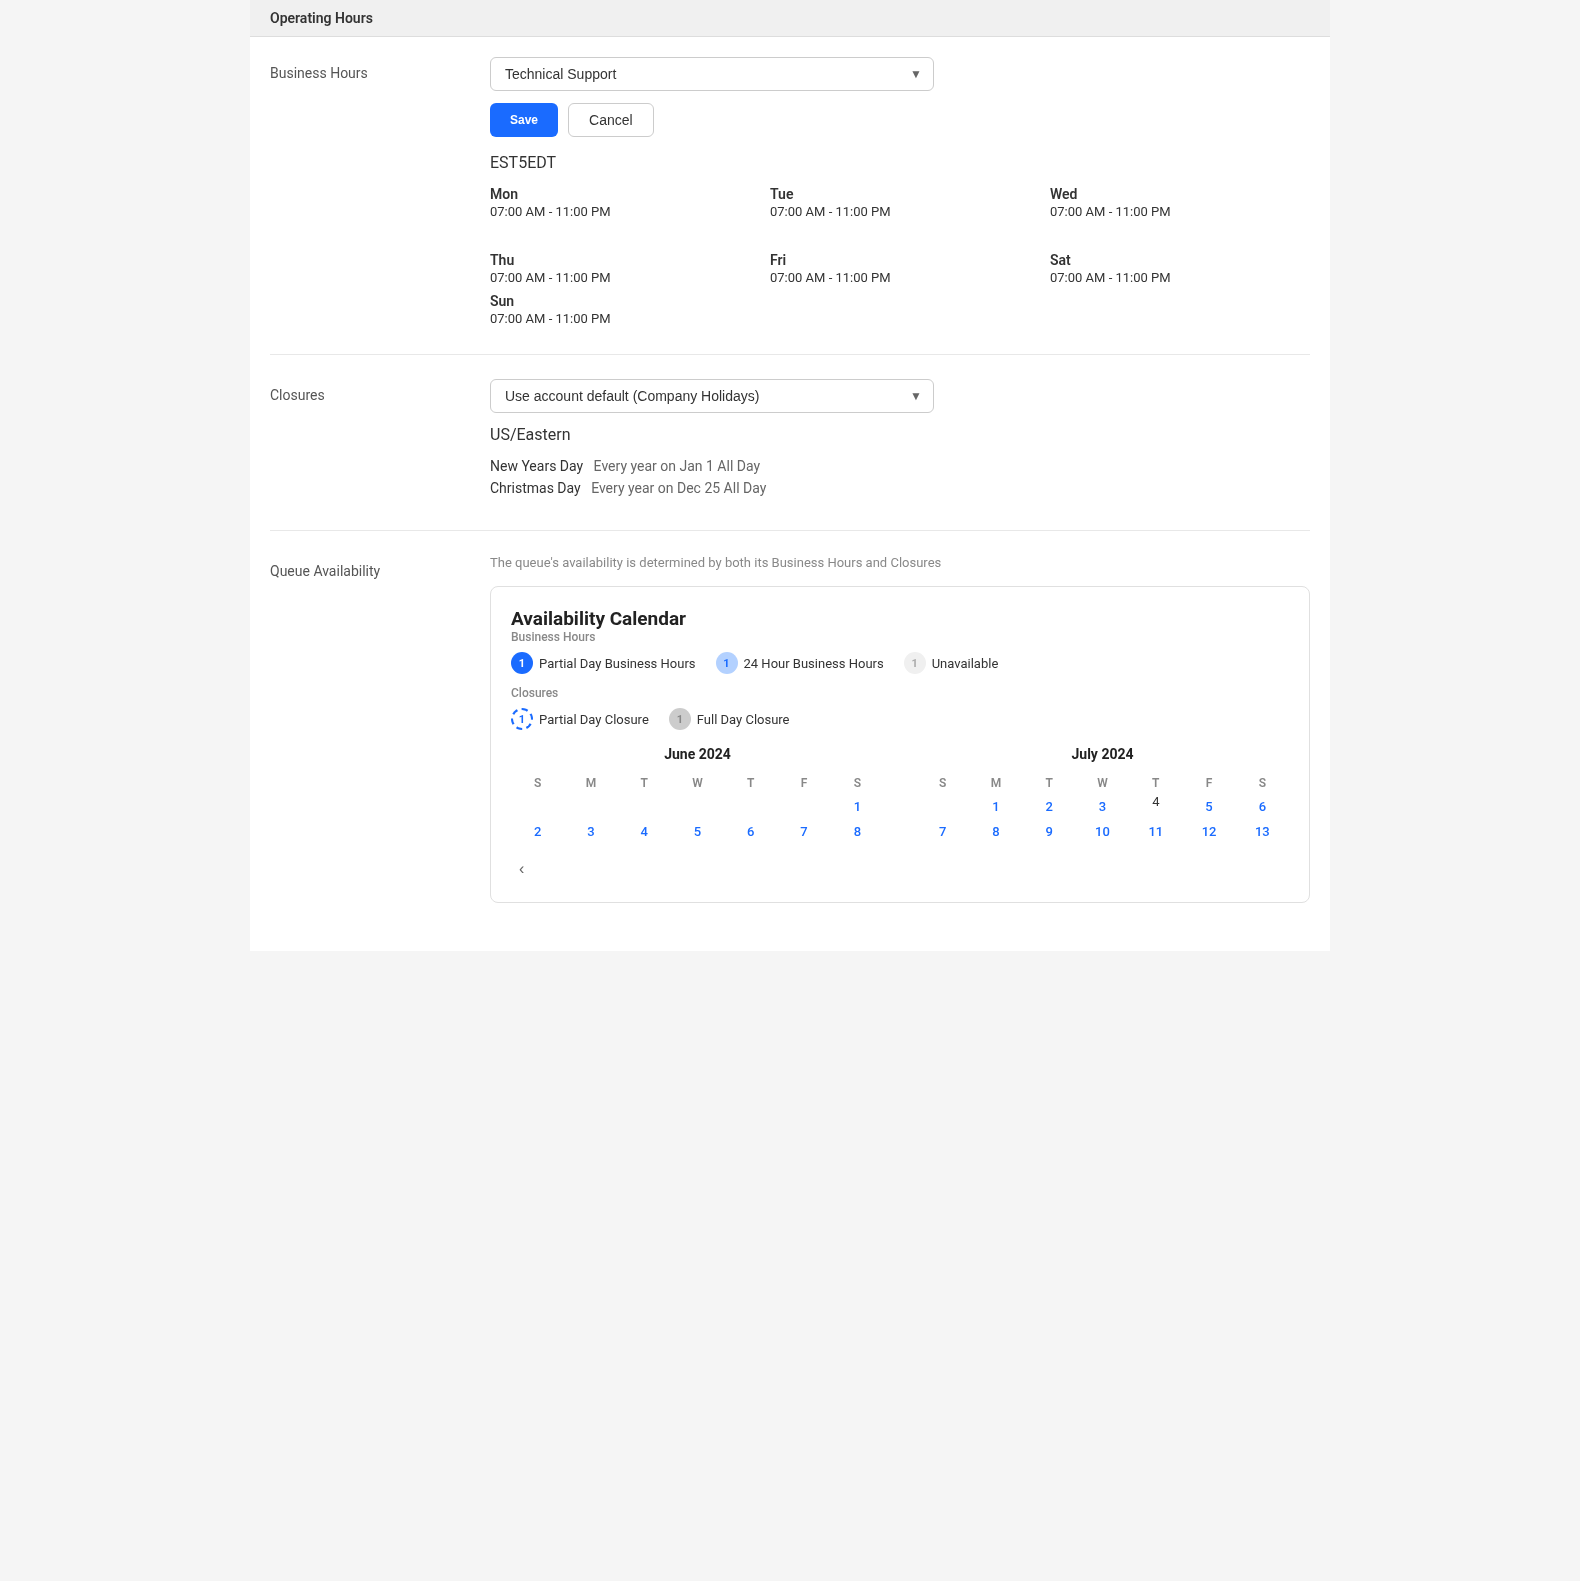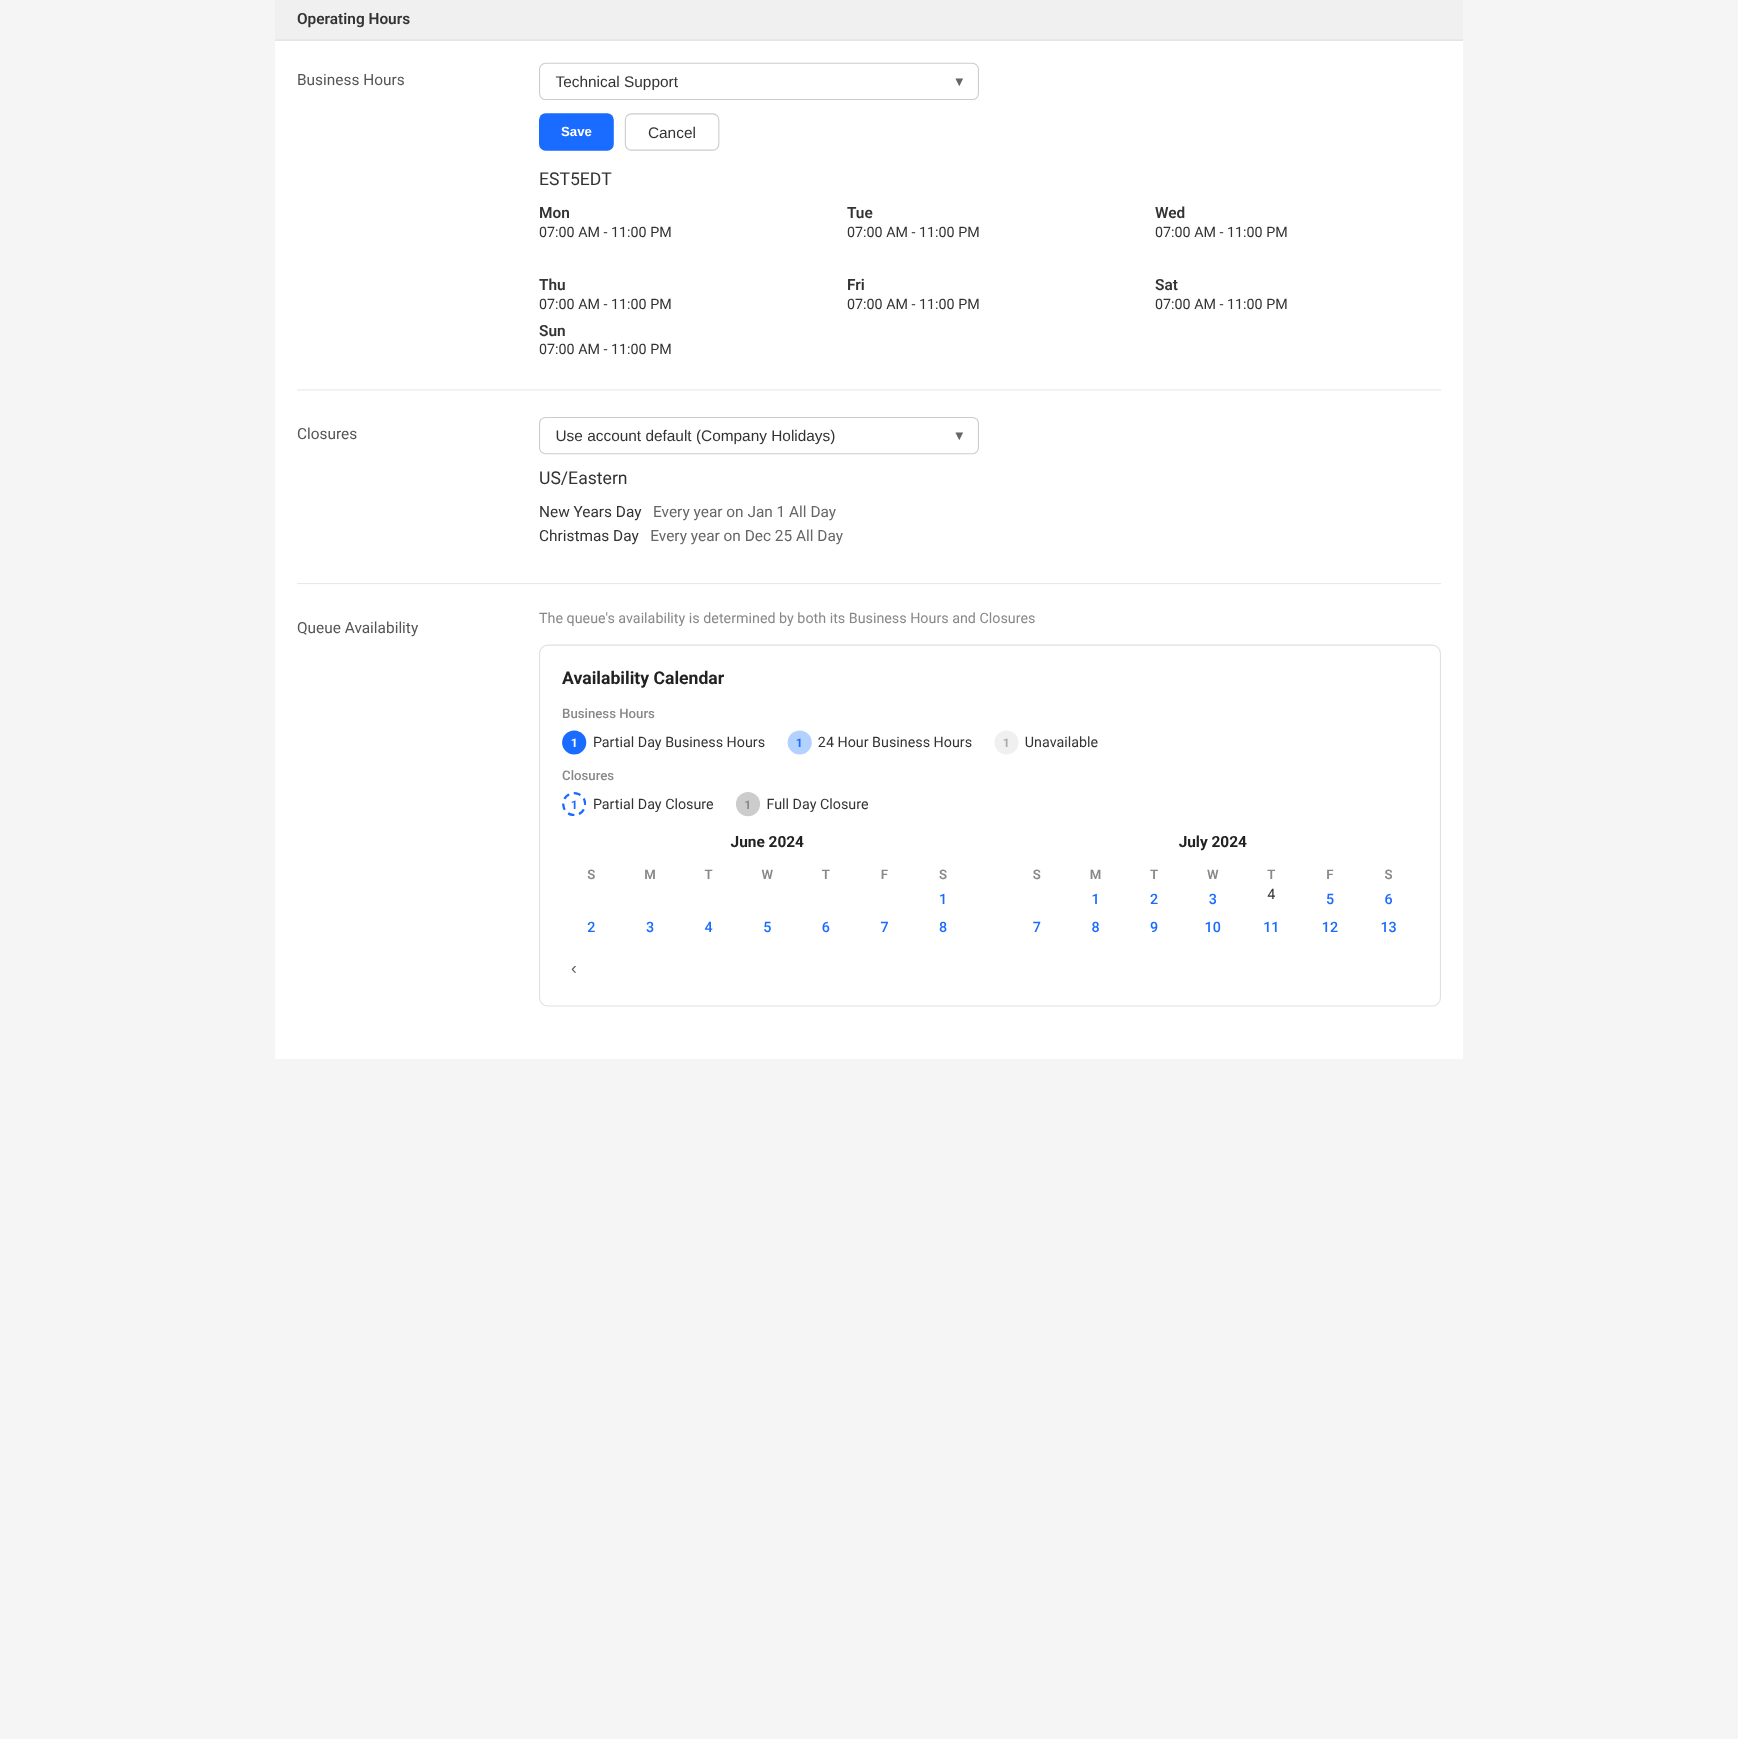--- a/index.html
+++ b/index.html
@@ -36,21 +36,21 @@
       color: #555;
       font-size: 14px;
       padding-top: 8px;
     }
     .form-content {
       flex: 1;
     }
     .select-wrapper {
       position: relative;
       display: inline-block;
-      width: 400px;
+      width: 444px;
       margin-bottom: 12px;
     }
     .select-box {
       width: 100%;
       padding: 8px 36px 8px 14px;
       border: 1px solid #ccc;
       border-radius: 6px;
       background: #fff;
       appearance: none;
       font-size: 14px;
@@ -135,23 +135,22 @@
       color: #888;
       margin-bottom: 16px;
     }
     .availability-calendar {
       border: 1px solid #e0e0e0;
       border-radius: 8px;
       padding: 20px;
       background: #fff;
     }
     .calendar-title {
-      font-size: 16px;
+      font-size: 19px;
       font-weight: 700;
-      margin-bottom: 16px;
       color: #222;
     }
     .legend-section-label {
       font-size: 12px;
       color: #888;
       margin-bottom: 8px;
       font-weight: 500;
     }
     .legend-row {
       display: flex;

